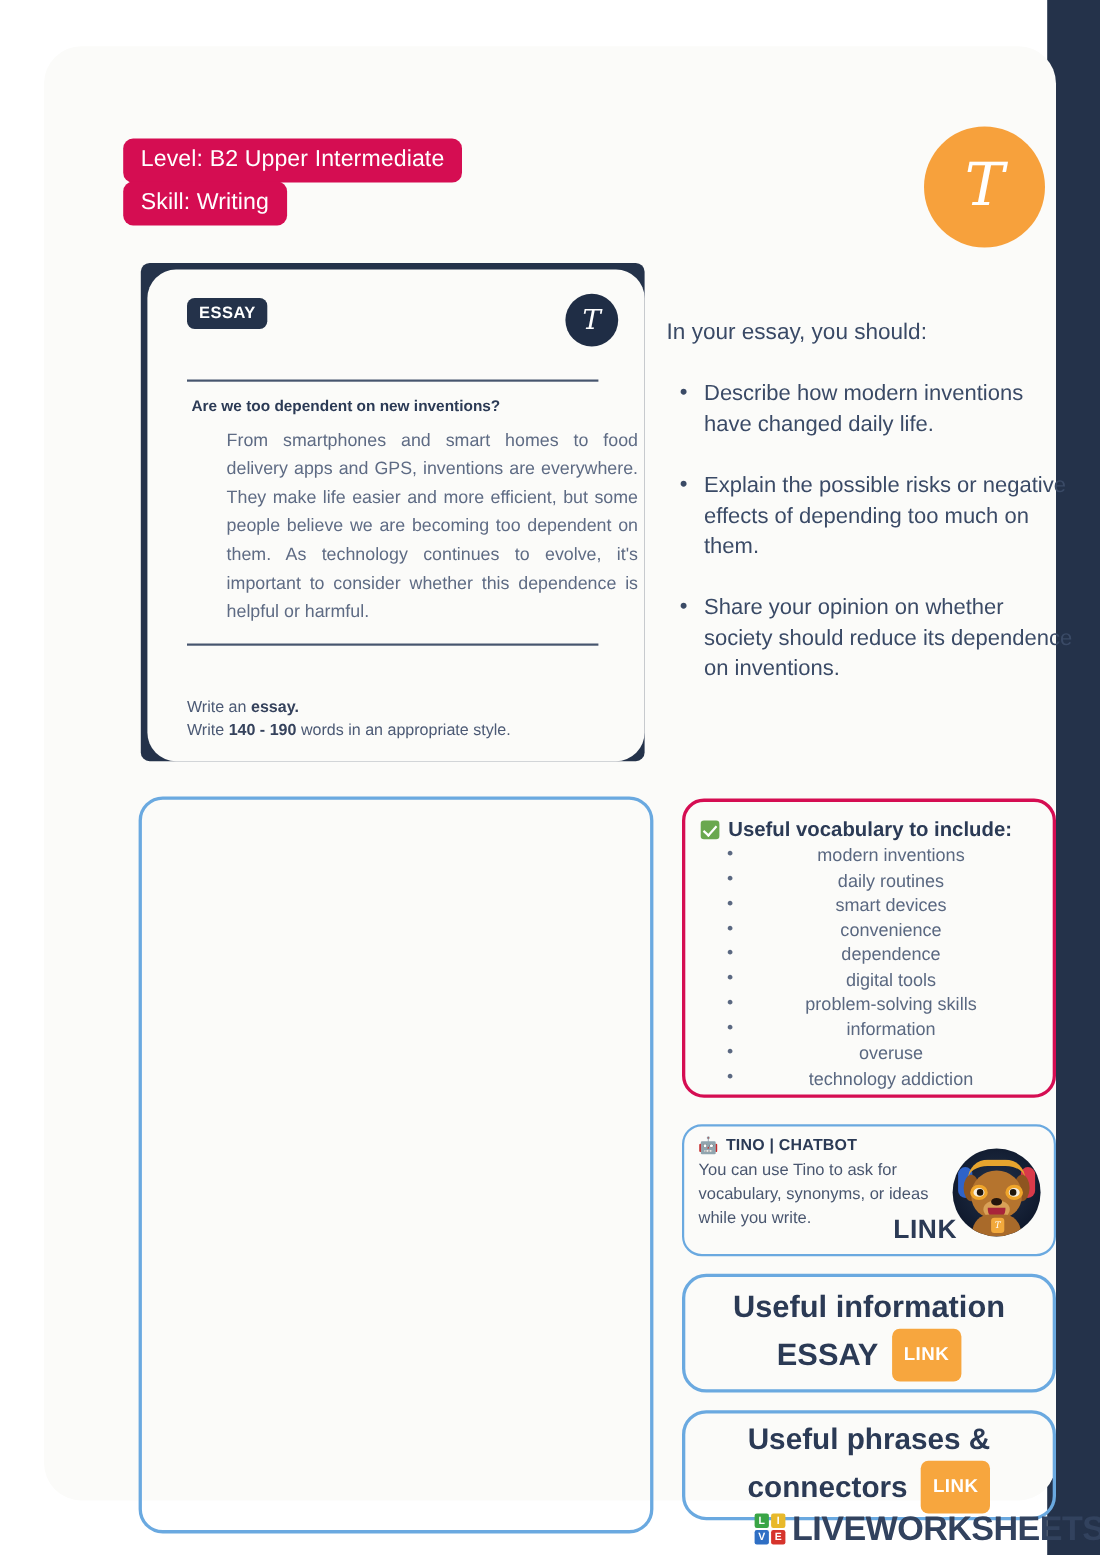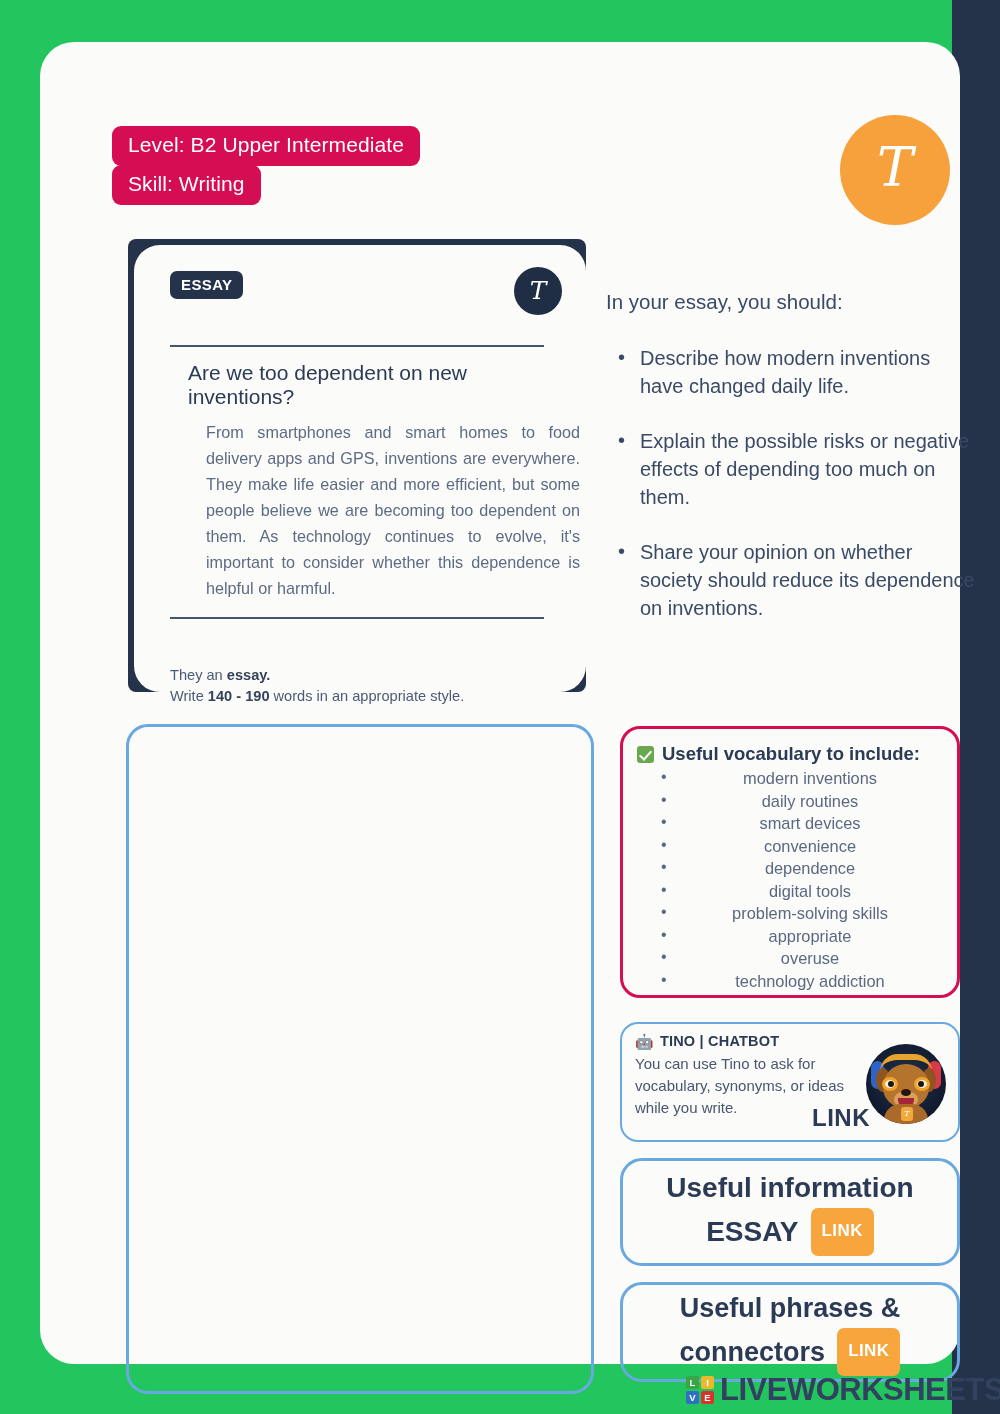--- a/index.html
+++ b/index.html
@@ -5,21 +5,21 @@
   * { box-sizing: border-box; margin: 0; padding: 0; }
   html, body {
     width: 1000px; height: 1414px;
     background: #24324a;
     font-family: "Liberation Sans", sans-serif;
     overflow: hidden;
   }
   .page {
     position: relative;
     width: 952px; height: 1414px;
-    background: #22c55e;
+    background: #ffffff;
   }
   .sheet {
     position: absolute;
     left: 40px; top: 42px;
     width: 920px; height: 1322px;
     background: #fbfbf9;
     border-radius: 34px;
   }
 
   
@@ -98,23 +98,23 @@
   }
   .rule {
     height: 2px;
     background: #46556e;
     margin: 0;
   }
   .rule-top { margin-top: 46px; width: 374px; }
   .rule-bottom { margin-top: 16px; width: 374px; }
   .essay-title {
     color: #2b3a55;
-    font-size: 21px;
-    font-weight: normal;
-    margin: 14px 0 0 18px;
+    font-size: 14px;
+    font-weight: bold;
+    margin: 14px 0 0 4px;
   }
   .essay-body {
     color: #5e6b84;
     font-size: 16.2px;
     line-height: 26px;
     text-align: justify;
     width: 374px;
     margin-top: 10px;
     margin-left: 36px;
   }
@@ -424,21 +424,21 @@
         <span class="essay-pill">ESSAY</span>
         <div class="logo-t-navy">
           <span>T</span>
         </div>
         <div class="rule rule-top"></div>
         <div class="essay-title">Are we too dependent on new inventions?</div>
         <div class="essay-body">From smartphones and smart homes to food delivery apps and GPS, inventions are everywhere. They make life easier and more efficient, but some people believe we are becoming too dependent on them. As technology continues to evolve, it's important to consider whether this dependence is helpful or harmful.</div>
         <div class="rule rule-bottom"></div>
         <div class="essay-foot">
           <div>
-            <span>They an </span><b>essay.</b>
+            <span>Write an </span><b>essay.</b>
           </div>
           <div>
             <span>Write </span><b>140 - 190</b><span> words in an appropriate style.</span>
           </div>
         </div>
       </div>
     </div>
 
     <div class="instructions">
       <div class="instr-lead">In your essay, you should:</div>
@@ -457,21 +457,21 @@
         <span>Useful vocabulary to include:</span>
       </div>
       <ul class="vocab-list">
         <li>modern inventions</li>
         <li>daily routines</li>
         <li>smart devices</li>
         <li>convenience</li>
         <li>dependence</li>
         <li>digital tools</li>
         <li>problem-solving skills</li>
-        <li>appropriate</li>
+        <li>information</li>
         <li>overuse</li>
         <li>technology addiction</li>
       </ul>
     </div>
 
     <div class="tino-box">
       <div class="tino-head">
         <span class="robot-icon">🤖</span>
         <span>TINO | CHATBOT</span>
       </div>

